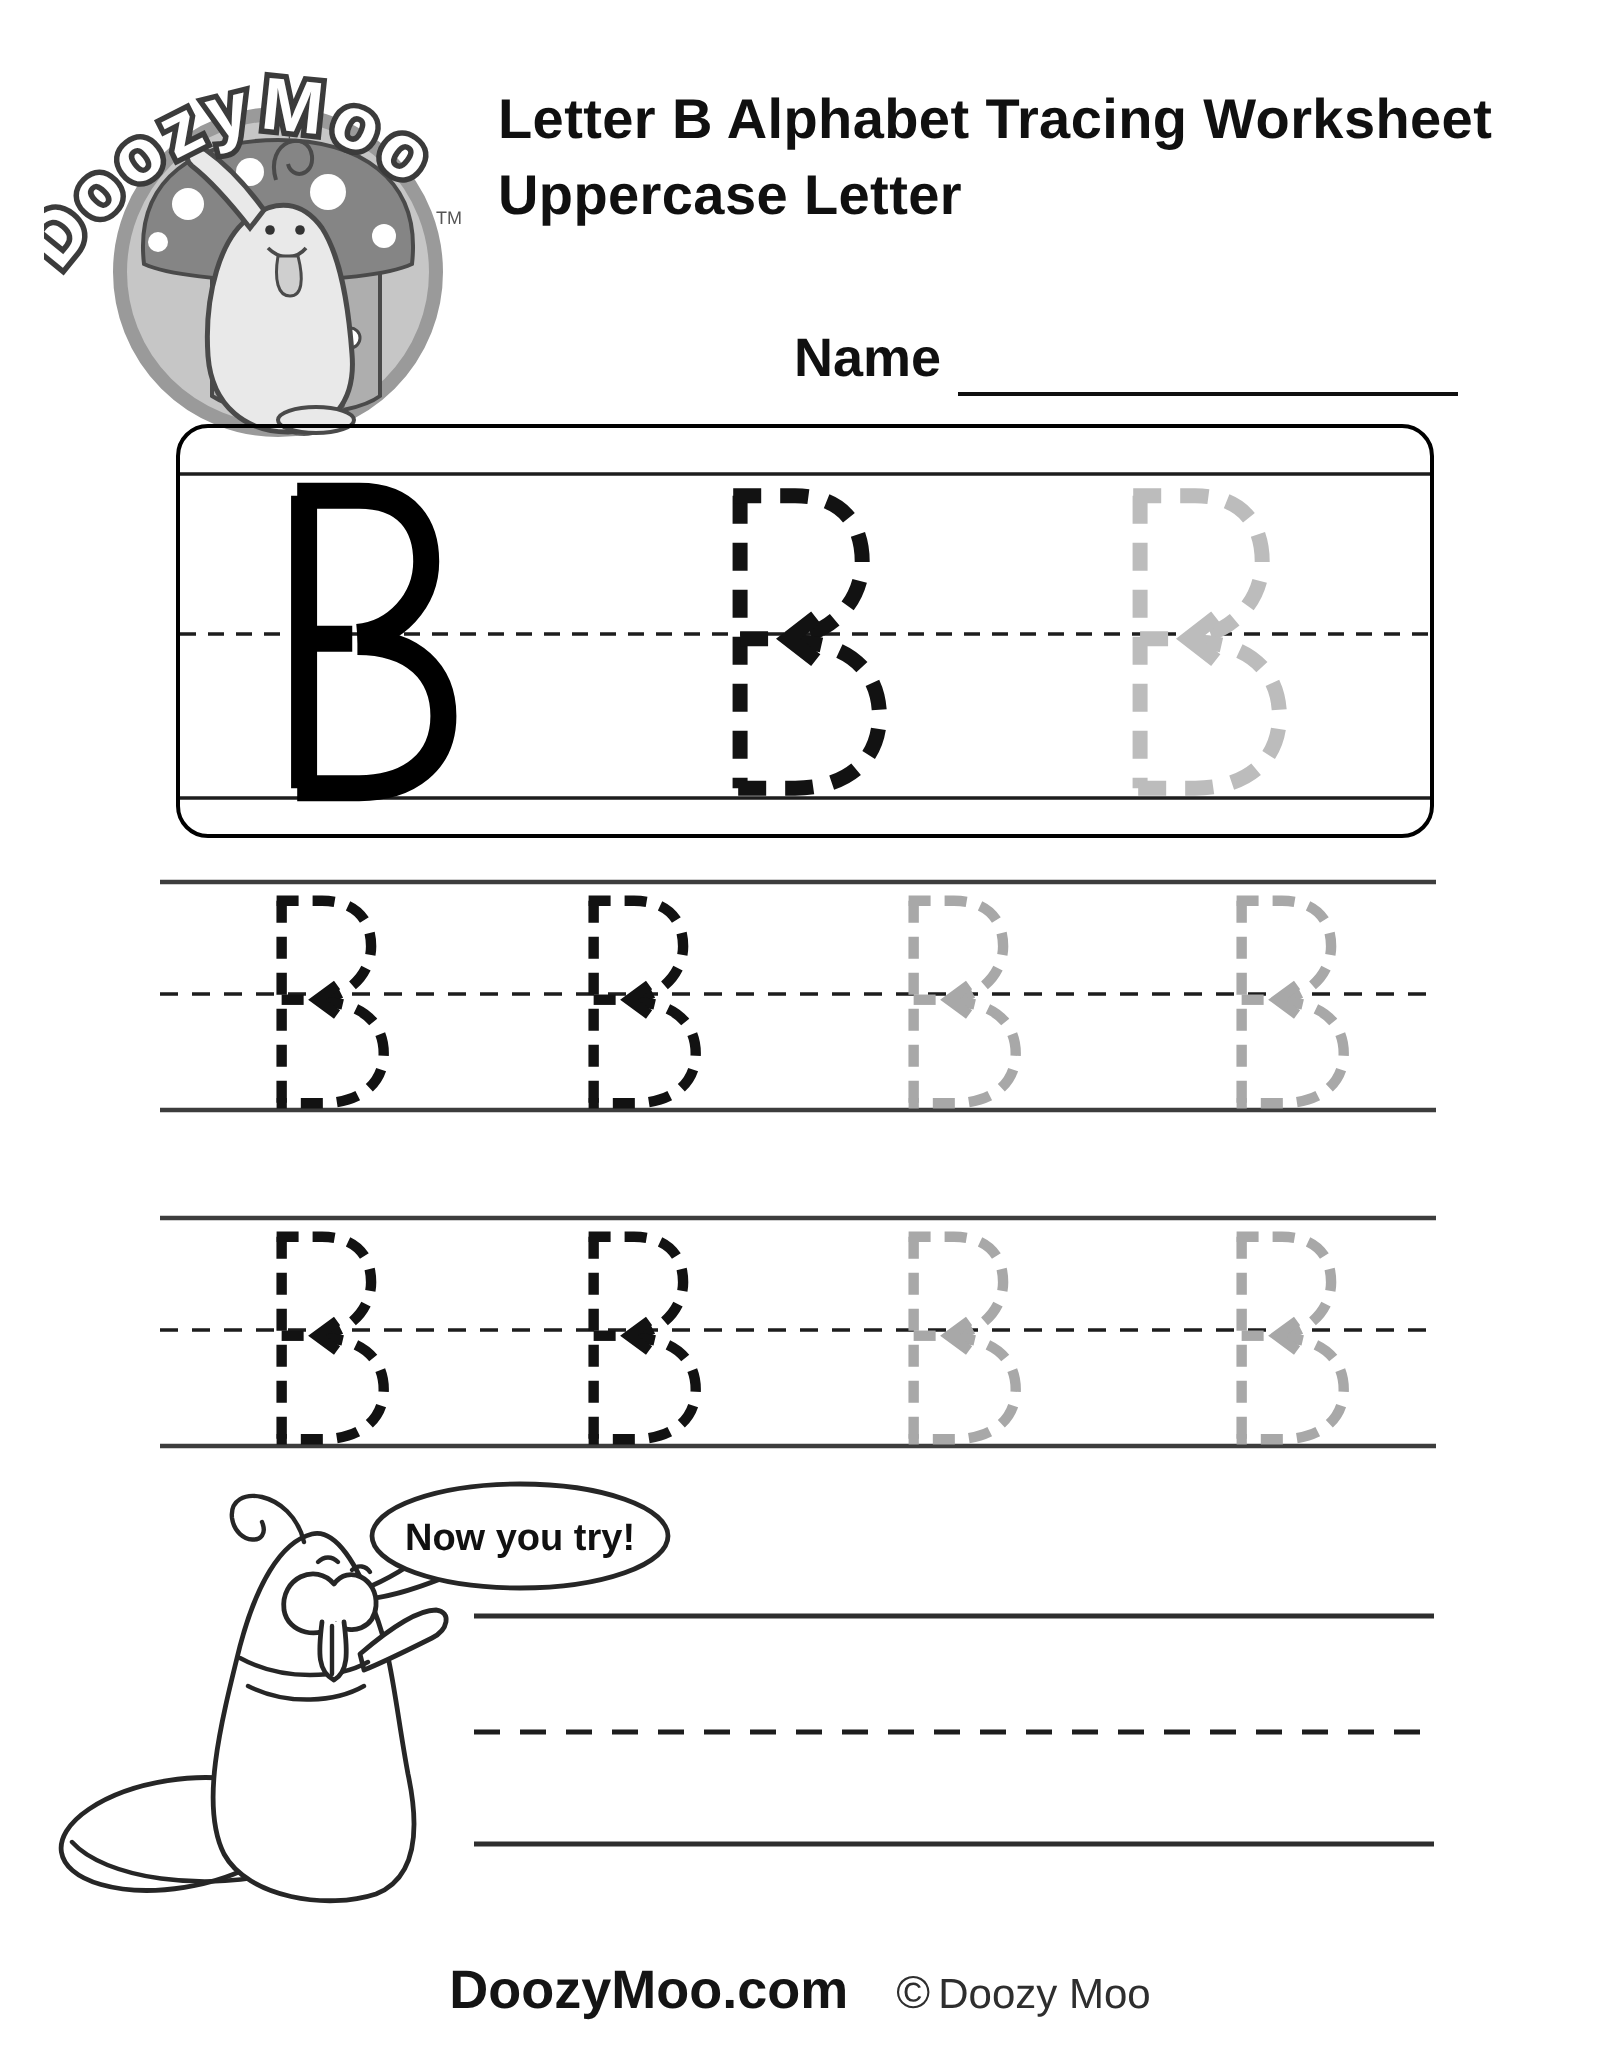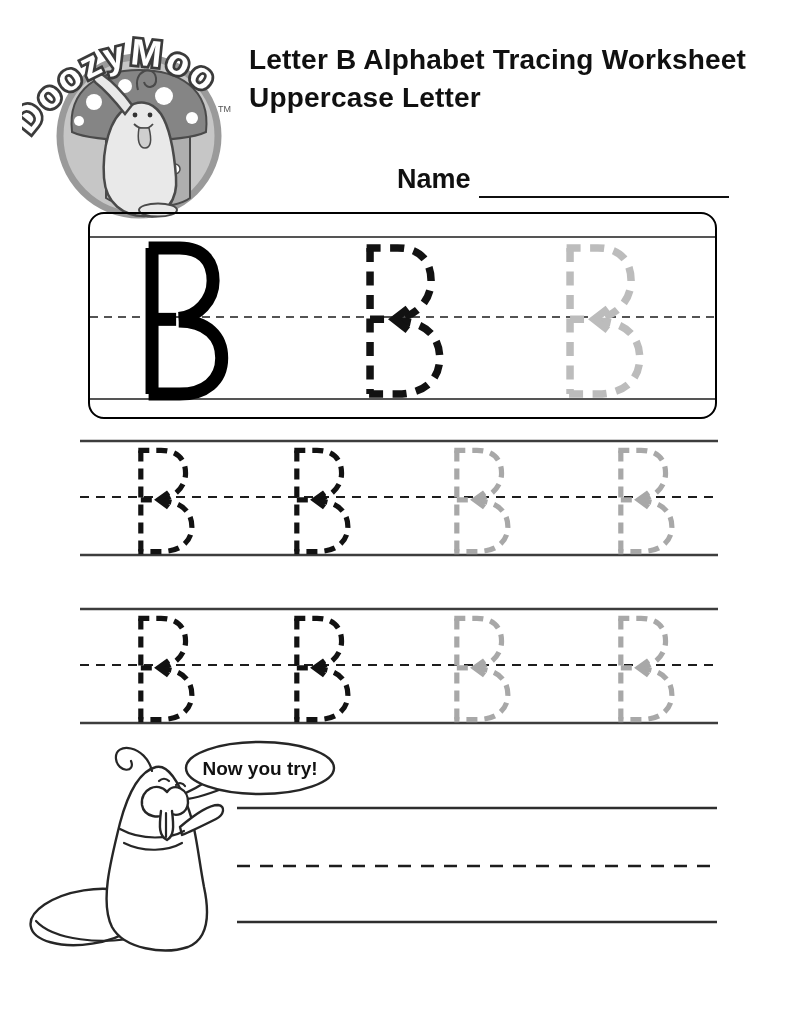--- a/index.html
+++ b/index.html
@@ -208,14 +208,21 @@
     <text class="bubble-text" x="232" y="40" text-anchor="middle">Now you try!</text>
     <path class="toon" d="M152,92 C166,80 180,70 190,70 C198,71 196,80 188,84 C176,90 164,96 154,100 Z"></path>
     <path class="toon-line" d="M92,94 C114,106 142,104 156,96 M96,108 C116,118 140,116 154,108"></path>
     <path class="toon" stroke-width="2.2" d="M114,70 C112,54 130,46 139,57 C146,47 161,54 160,68 C159,79 148,83 140,77
              C132,85 116,82 114,70 Z"></path>
     <path class="toon" stroke-width="2" d="M133,76 C131,92 131,101 139,105 C146,101 146,92 144,76"></path>
     <path class="toon-line" stroke-width="1.4" d="M138,78 L138,102"></path>
     <path class="toon-line" stroke-width="1.8" d="M131,46 C134,43 138,43 141,46 M148,50 C151,47 155,48 157,51"></path>
   </svg>
 
+  <div class="footer">
+    <span class="site">DoozyMoo.com</span>
+    <span class="copy">
+      <span class="sym">©</span>
+      <span>Doozy Moo</span>
+    </span>
+  </div>
 
 </div>
 
 </body></html>

